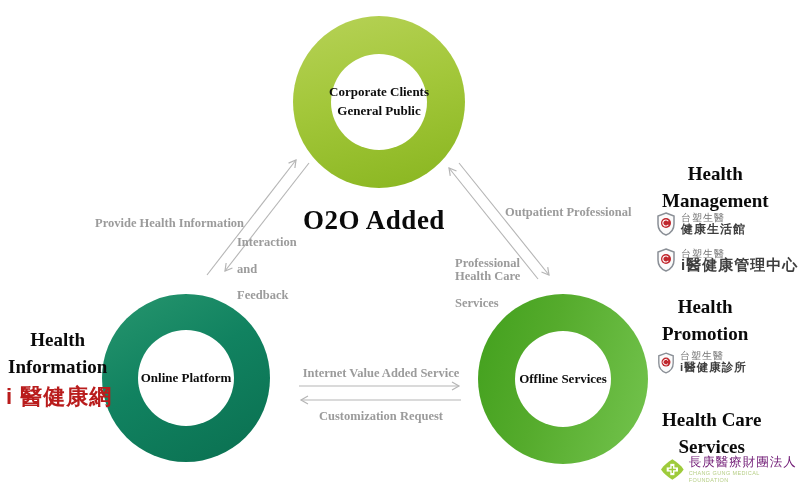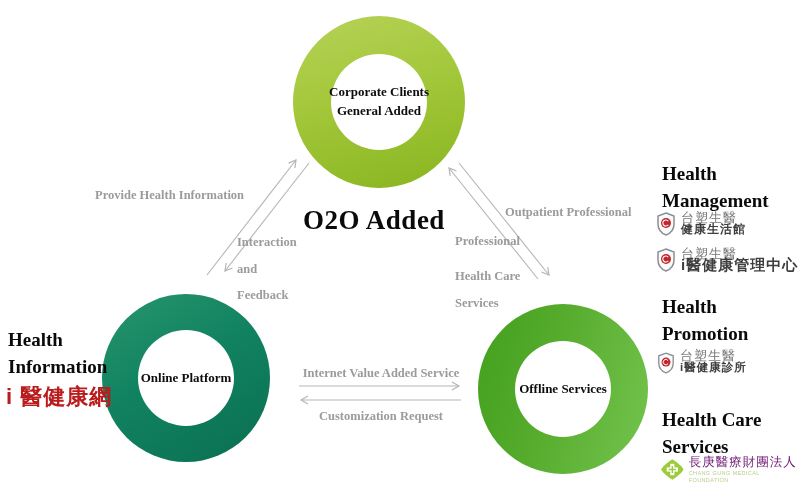--- a/index.html
+++ b/index.html
@@ -16,62 +16,63 @@
     position:absolute;left:50%;top:50%;transform:translate(-50%,-50%);
     font-weight:bold;font-size:13px;color:#0d0d0d;text-align:center;
     line-height:1.45;white-space:nowrap;
   }
   #donut-customers{left:293px;top:4px;width:172px;height:172px;
     background:linear-gradient(165deg,#b7d257 0%,#a3c73a 45%,#88b51f 100%);}
   #donut-customers .donut-hole{left:38px;top:38px;width:96px;height:96px;}
   #donut-online{left:102px;top:282px;width:168px;height:168px;
     background:linear-gradient(150deg,#27966e 0%,#118260 45%,#0a6f50 100%);}
   #donut-online .donut-hole{left:36px;top:36px;width:96px;height:96px;}
-  #donut-offline{left:478px;top:292px;width:170px;height:170px;
+  #donut-offline{left:478px;top:282px;width:170px;height:170px;
     background:linear-gradient(105deg,#42a01d 0%,#55ab2c 40%,#74c44e 100%);}
   #donut-offline .donut-hole{left:37px;top:37px;width:96px;height:96px;}
   
   #title{
     left:258px;top:194px;width:232px;text-align:center;
     font-weight:bold;font-size:27px;line-height:1.05;color:#0a0a0a;
     letter-spacing:0.5px;
   }
   
   .edge-label{
     position:absolute;color:#9b9b9b;font-weight:bold;font-size:12.5px;
     white-space:nowrap;
   }
-  #lbl-provide{left:95px;top:176px;}
+  #lbl-provide{left:95px;top:204px;}
   #lbl-interaction1{left:237px;top:223px;}
   #lbl-interaction2{left:237px;top:250px;}
   #lbl-interaction3{left:237px;top:276px;}
   #lbl-outpatient{left:505px;top:193px;}
-  #lbl-prof1{left:455px;top:222px;}
+  #lbl-prof1{left:455px;top:244px;}
   #lbl-prof2{left:455px;top:257px;}
   #lbl-prof3{left:455px;top:284px;}
   #lbl-internet{left:300px;top:354px;width:162px;text-align:center;}
   #lbl-custom{left:300px;top:397px;width:162px;text-align:center;}
   
   .side-heading{
     position:absolute;color:#0a0a0a;font-weight:bold;font-size:19px;line-height:27px;
     white-space:nowrap;
+    text-align:center;
   }
   #head-info{left:8px;top:314px;}
   #head-mgmt{left:662px;top:148px;}
   #head-promo{left:662px;top:281px;}
   #head-care{left:662px;top:394px;}
   
   #logo-ihealth{
     left:6px;top:370px;font-size:22px;font-weight:800;color:#b91c1c;
     font-family:"Liberation Sans","DejaVu Sans",sans-serif;letter-spacing:1px;
   }
   .brand-logo{position:absolute;display:flex;align-items:center;}
   .brand-logo .txt{margin-left:5px;display:flex;flex-direction:column;
     font-family:"Liberation Sans","DejaVu Sans",sans-serif;}
-  .brand-logo .brand{font-size:13px;color:#777;line-height:9px;letter-spacing:1px;}
+  .brand-logo .brand{font-size:10px;color:#777;line-height:9px;letter-spacing:1px;}
   .brand-logo .name{font-size:12px;font-weight:bold;color:#3e3e3e;line-height:14px;letter-spacing:1px;}
   #logo-fm1{left:656px;top:200px;}
   #logo-fm2{left:656px;top:236px;}
   #logo-fm2 .name{font-size:15px;}
   #logo-fm3{left:657px;top:339px;}
   #logo-fm3 .name{font-size:11.5px;}
   #logo-cg{left:660px;top:443px;}
   #logo-cg .txt{margin-left:4px;}
   #logo-cg .name{font-size:12.5px;font-weight:normal;color:#701a75;line-height:15px;letter-spacing:1px;}
   #logo-cg .caption{font-size:5.5px;color:#b7cf87;letter-spacing:0.4px;line-height:7px;}
@@ -94,21 +95,21 @@
     <line x1="538" y1="267" x2="449" y2="156" stroke="#b5b5b5" stroke-width="1.1" marker-end="url(#ah)"></line>
     <line x1="459" y1="151" x2="549" y2="263" stroke="#b5b5b5" stroke-width="1.1" marker-end="url(#ah)"></line>
     <line x1="299" y1="374" x2="459" y2="374" stroke="#b5b5b5" stroke-width="1.1" marker-end="url(#ah)"></line>
     <line x1="461" y1="388" x2="301" y2="388" stroke="#b5b5b5" stroke-width="1.1" marker-end="url(#ah)"></line>
   </svg>
 
   <div class="donut" id="donut-customers">
     <div class="donut-hole"></div>
     <div class="donut-label">
       <div>Corporate Clients</div>
-      <div>General Added</div>
+      <div>General Public</div>
     </div>
   </div>
 
   <div class="donut" id="donut-online">
     <div class="donut-hole"></div>
     <div class="donut-label">Online Platform</div>
   </div>
 
   <div class="donut" id="donut-offline">
     <div class="donut-hole"></div>

